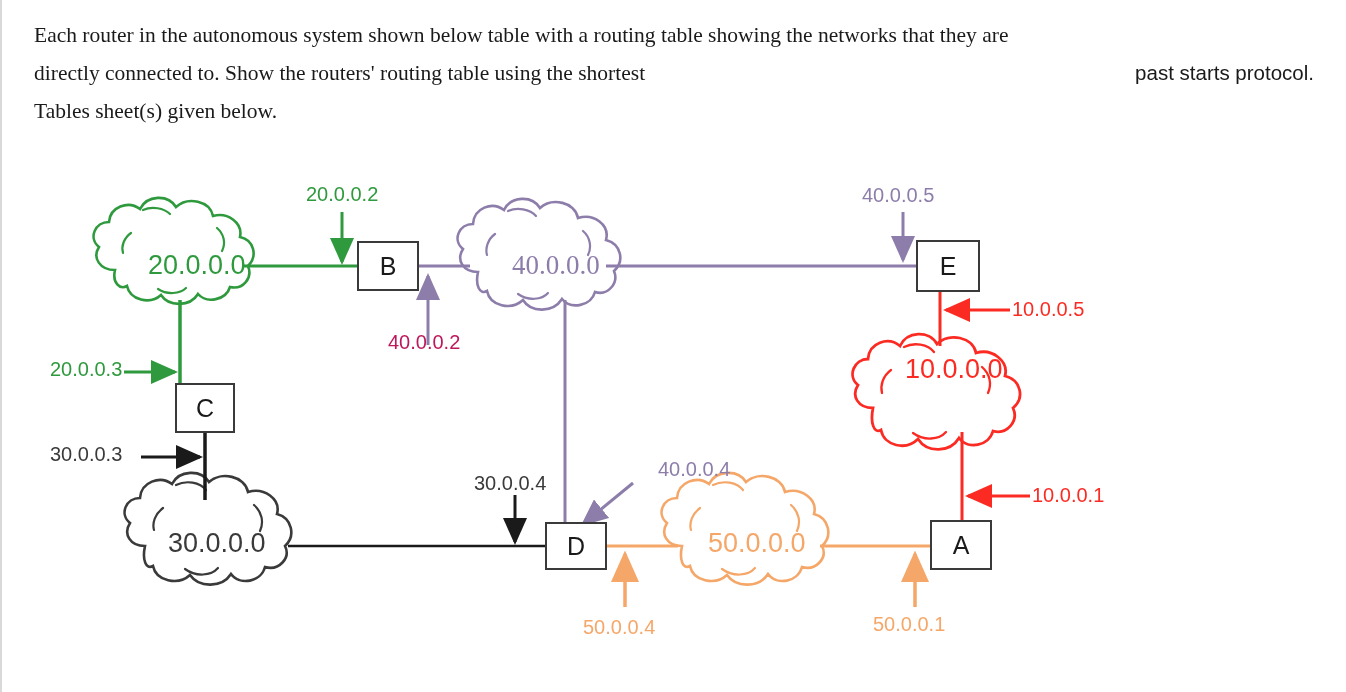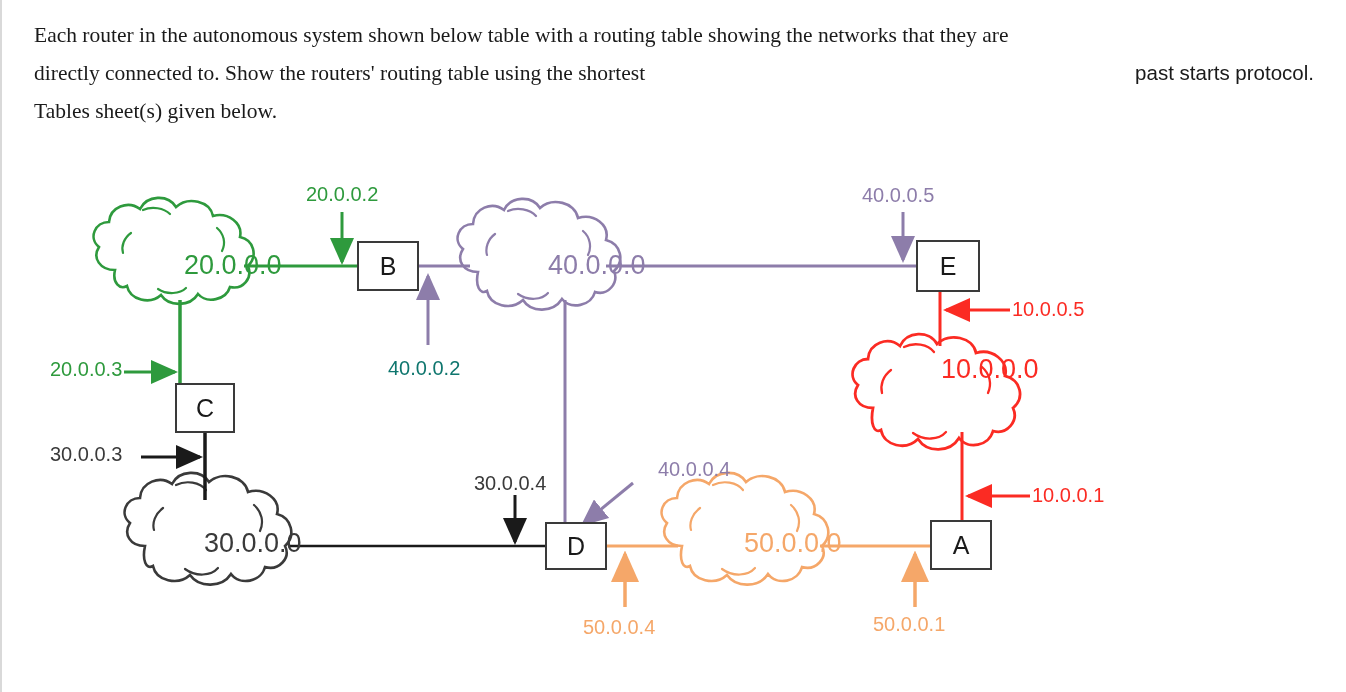--- a/index.html
+++ b/index.html
@@ -72,21 +72,20 @@
     color: #1a1a1a;
     z-index: 5;
   }
   .cloud-label {
     position: absolute;
     font-family: "Liberation Sans", sans-serif;
     font-size: 27px;
     font-weight: 400;
     white-space: nowrap;
     z-index: 4;
-    margin-left: 36px;
   }
   .if-label {
     position: absolute;
     font-family: "Liberation Sans", sans-serif;
     font-size: 20px;
     white-space: nowrap;
     z-index: 4;
   }
 </style>
 </head>
@@ -264,21 +263,21 @@
       <line x1="625" y1="457" x2="625" y2="404" stroke="#f5a769" stroke-width="3.5" marker-end="url(#ah-orange)"></line>
 
       <line x1="915" y1="457" x2="915" y2="404" stroke="#f5a769" stroke-width="3.5" marker-end="url(#ah-orange)"></line>
 
       <line x1="1010" y1="160" x2="946" y2="160" stroke="#fb2b23" stroke-width="3" marker-end="url(#ah-red)"></line>
 
       <line x1="1030" y1="346" x2="968" y2="346" stroke="#fb2b23" stroke-width="3" marker-end="url(#ah-red)"></line>
     </svg>
 
     <div class="cloud-label" style="left:148px; top:100px; color:#2e9a3d;">20.0.0.0</div>
-    <div class="cloud-label" style="left:512px; top:100px; color:#8d7daa;">40.0.0.0</div>
+    <div class="cloud-label" style="left:512px; top:100px; color:#8d7daa;font-family:Liberation Serif, serif;">40.0.0.0</div>
     <div class="cloud-label" style="left:905px; top:204px; color:#fb2b23;">10.0.0.0</div>
     <div class="cloud-label" style="left:168px; top:378px; color:#3a3a3a;">30.0.0.0</div>
     <div class="cloud-label" style="left:708px; top:378px; color:#f5a769;">50.0.0.0</div>
 
     <div class="node-box" style="left:357px; top:91px; width:62px; height:50px;">
       <span>B</span>
     </div>
     <div class="node-box" style="left:175px; top:233px; width:60px; height:50px;">
       <span>C</span>
     </div>
@@ -288,21 +287,21 @@
     <div class="node-box" style="left:916px; top:90px; width:64px; height:52px;">
       <span>E</span>
     </div>
     <div class="node-box" style="left:930px; top:370px; width:62px; height:50px;">
       <span>A</span>
     </div>
 
     <div class="if-label" style="left:306px; top:33px; color:#2e9a3d;">20.0.0.2</div>
     <div class="if-label" style="left:50px; top:208px; color:#2e9a3d;">20.0.0.3</div>
     <div class="if-label" style="left:50px; top:293px; color:#3a3a3a;">30.0.0.3</div>
-    <div class="if-label" style="left:388px; top:207px; color:#0f766e;">40.0.0.2</div>
+    <div class="if-label" style="left:388px; top:181px; color:#be185d;">40.0.0.2</div>
     <div class="if-label" style="left:637px; top:308px; color:#8d7daa;margin-left:21px;">40.0.0.4</div>
     <div class="if-label" style="left:862px; top:34px; color:#8d7daa;">40.0.0.5</div>
     <div class="if-label" style="left:474px; top:322px; color:#3a3a3a;">30.0.0.4</div>
     <div class="if-label" style="left:583px; top:466px; color:#f5a769;">50.0.0.4</div>
     <div class="if-label" style="left:873px; top:463px; color:#f5a769;">50.0.0.1</div>
     <div class="if-label" style="left:1032px; top:334px; color:#fb2b23;">10.0.0.1</div>
     <div class="if-label" style="left:1012px; top:148px; color:#fb2b23;">10.0.0.5</div>
 
   </div>
 </div>

